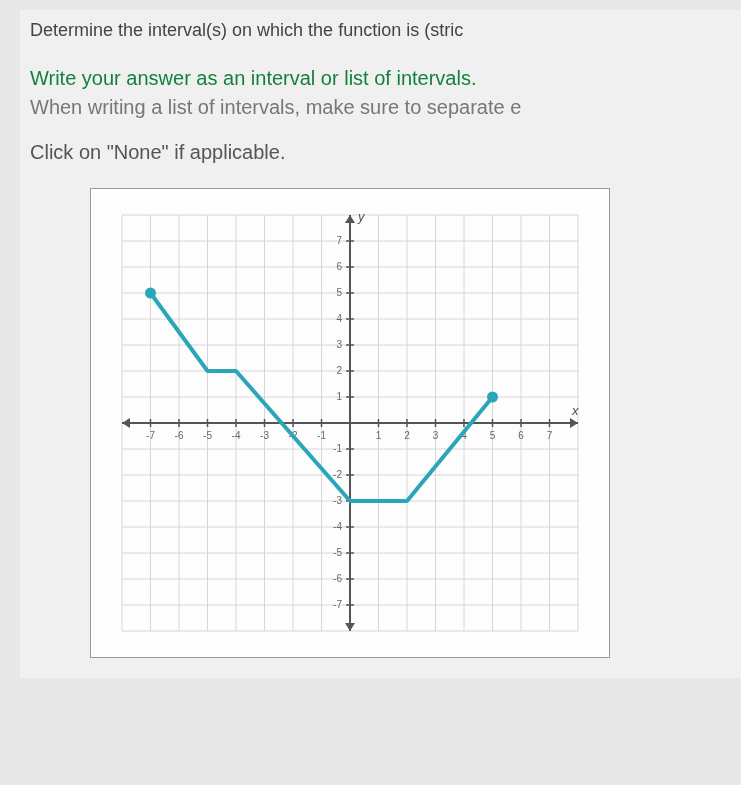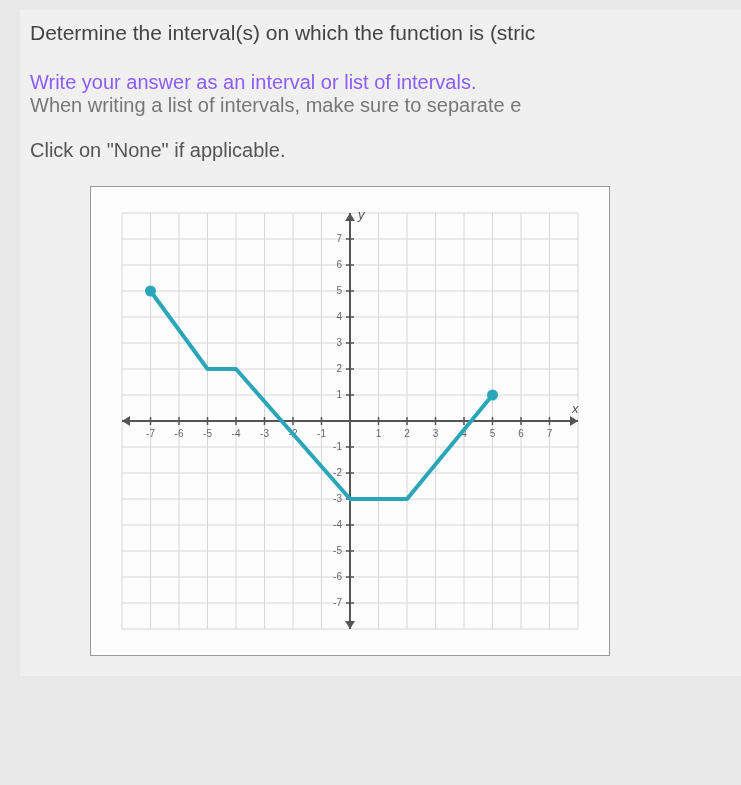--- a/index.html
+++ b/index.html
@@ -14,29 +14,29 @@
       height: 785px;
       padding: 10px 0 0 20px;
       color: #333;
       overflow: hidden;
     }
     .content {
       background: #f0f0f0;
       padding: 8px 0 20px 10px;
     }
     .question-text {
-      font-size: 21px;
+      font-size: 18px;
       color: #444;
       margin-bottom: 24px;
       line-height: 1.4;
     }
     .instruction-line1 {
       font-size: 20px;
-      color: #8b5cf6;
-      margin-bottom: 0;
+      color: #15803d;
+      margin-bottom: 6px;
     }
     .instruction-line2 {
       font-size: 20px;
       color: #777;
       margin-bottom: 22px;
     }
     .click-none {
       font-size: 20px;
       color: #555;
       margin-bottom: 24px;

